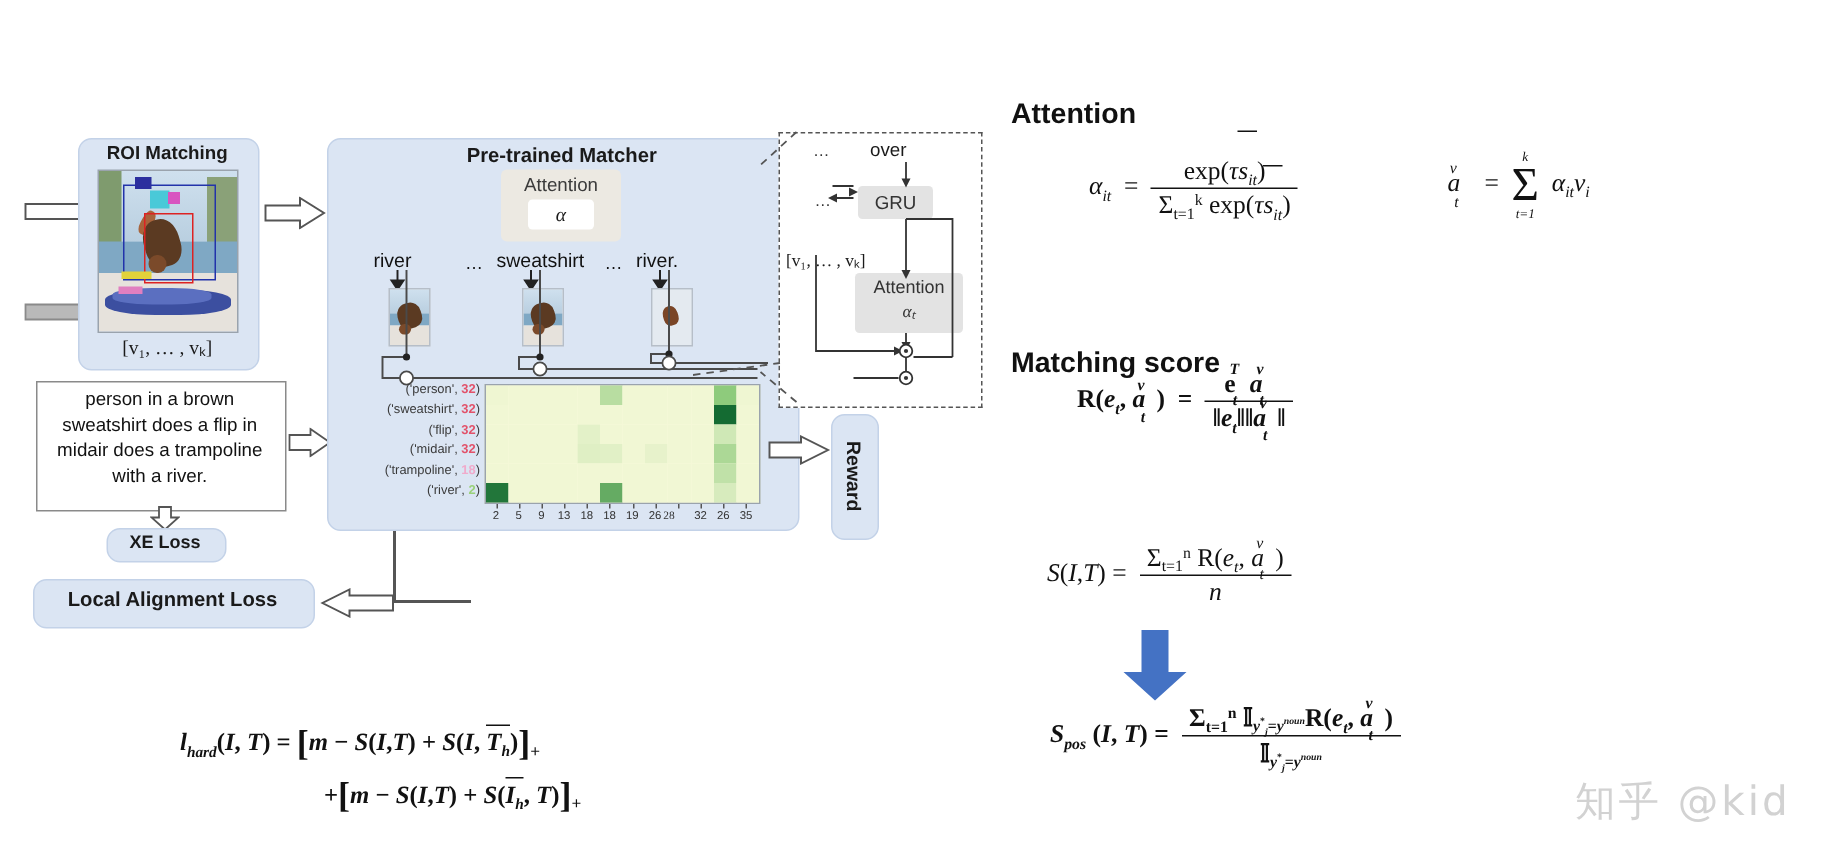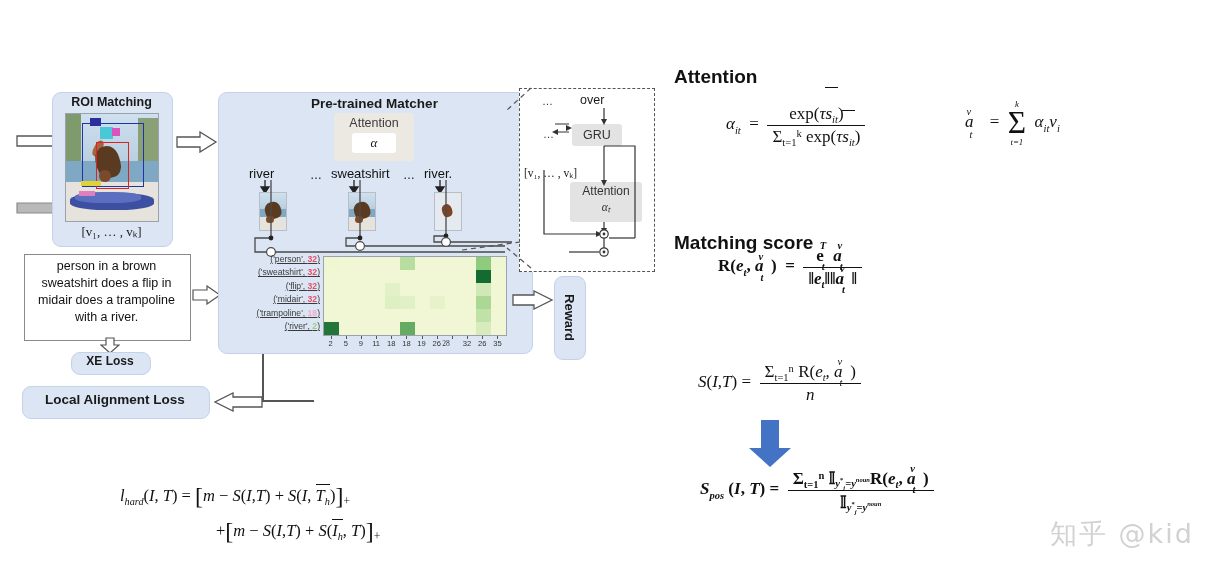--- a/index.html
+++ b/index.html
@@ -71,21 +71,21 @@
   .roiminiwrap{position:absolute;width:26px;height:37px;border:0.8px solid #b6bec8;overflow:hidden;background:#dfe6ec;}
   #mini1{left:259px;top:192px;}
   #mini2{left:348px;top:192px;}
   #mini3{left:434px;top:192px;}
 
   
   #hm-wrap{left:323px;top:256px;width:182px;height:78px;border:1px solid #9aa3ad;background:#fbfbe0;}
   .hm-grid{position:absolute;inset:0;display:grid;}
   .hm-cell{width:100%;height:100%;}
   .rowlabels{position:absolute;left:222px;top:253px;width:98px;text-align:right;font-size:8.6px;line-height:13.4px;color:#3a3a3a;}
-  .rowlabels div{white-space:nowrap;text-decoration:underline;}
+  .rowlabels div{white-space:nowrap;}
   .cnt-red{color:#e2526a;font-weight:bold;}
   .cnt-pink{color:#f0aacb;font-weight:bold;}
   .cnt-green{color:#9ad17a;font-weight:bold;}
   #hm-xaxis{position:absolute;left:323px;top:336px;width:182px;height:14px;}
   #hm-xaxis span{position:absolute;top:3px;font-size:7.6px;color:#333;transform:translateX(-50%);}
   .tickmark{position:absolute;top:0;width:1px;height:3px;background:#555;}
 
   
   #inset{left:519px;top:88px;width:134px;height:182px;border:1.4px dashed #555;background:#ffffff;}
   #i-dots1{left:542px;top:95px;font-size:11px;color:#333;}
@@ -118,21 +118,21 @@
   .bigsum .sig{display:block;font-size:1.85em;line-height:0.92;}
   .it{font-style:italic;}
   sub,sup{font-size:0.62em;line-height:0;}
   .ovl{border-top:1.1px solid #111;padding-top:16px;}
 
   #eq-alpha{left:726px;top:104px;font-size:17px;}
   #eq-av{left:965px;top:100px;font-size:17px;}
   #eq-R{left:718px;top:246px;font-size:17px;font-weight:bold;}
   #eq-S{left:698px;top:362px;font-size:17px;}
   #eq-Spos{left:700px;top:468px;font-size:17px;}
-  #eq-lhard{left:120px;top:483px;font-size:16.5px;}
+  #eq-lhard{left:120px;top:483px;font-size:16.5px;font-weight:bold;}
 
   #blue-down-arrow{left:748px;top:420px;}
 
   
   #watermark{left:1050px;top:516px;font-size:27px;color:#d2d2d2;letter-spacing:2px;font-family:"DejaVu Sans",sans-serif;}
 </style>
 </head>
 <body>
 
 <div class="harrow abs" style="left:16px;top:133px;">
@@ -355,21 +355,21 @@
     </div>
 </div>
 <div class="abs" id="hm-xaxis">
     <div class="tickmark" style="left: 7.58333px;"></div>
     <span style="left: 7.58333px;">2</span>
     <div class="tickmark" style="left: 22.75px;"></div>
     <span style="left: 22.75px;">5</span>
     <div class="tickmark" style="left: 37.9167px;"></div>
     <span style="left: 37.9167px;">9</span>
     <div class="tickmark" style="left: 53.0833px;"></div>
-    <span style="left: 53.0833px;">11</span>
+    <span style="left: 53.0833px;">13</span>
     <div class="tickmark" style="left: 68.25px;"></div>
     <span style="left: 68.25px;">18</span>
     <div class="tickmark" style="left: 83.4167px;"></div>
     <span style="left: 83.4167px;">18</span>
     <div class="tickmark" style="left: 98.5833px;"></div>
     <span style="left: 98.5833px;">19</span>
     <div class="tickmark" style="left: 113.75px;"></div>
     <span style="left: 113.75px;">26</span>
     <div class="tickmark" style="left: 128.917px;"></div>
     <span style="left: 123px; font-family: Liberation Serif, serif;">28</span>

